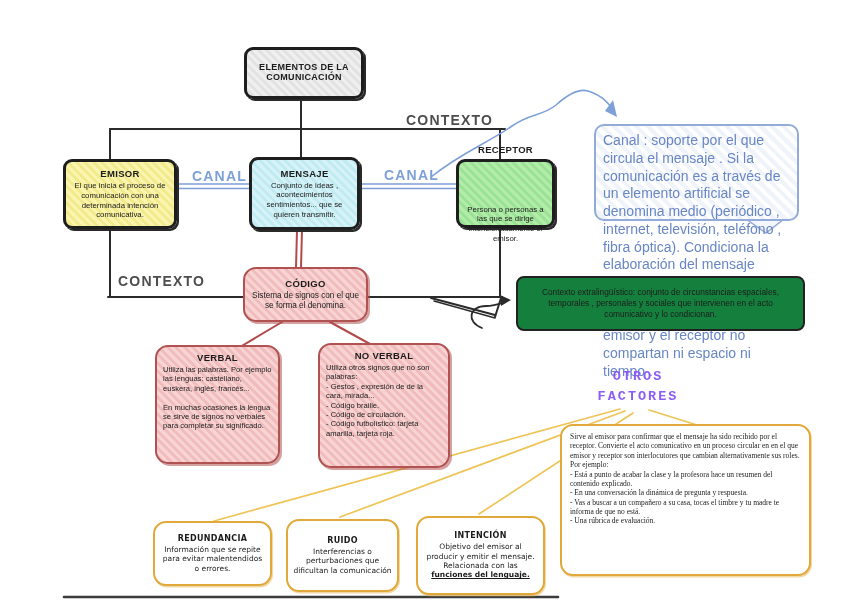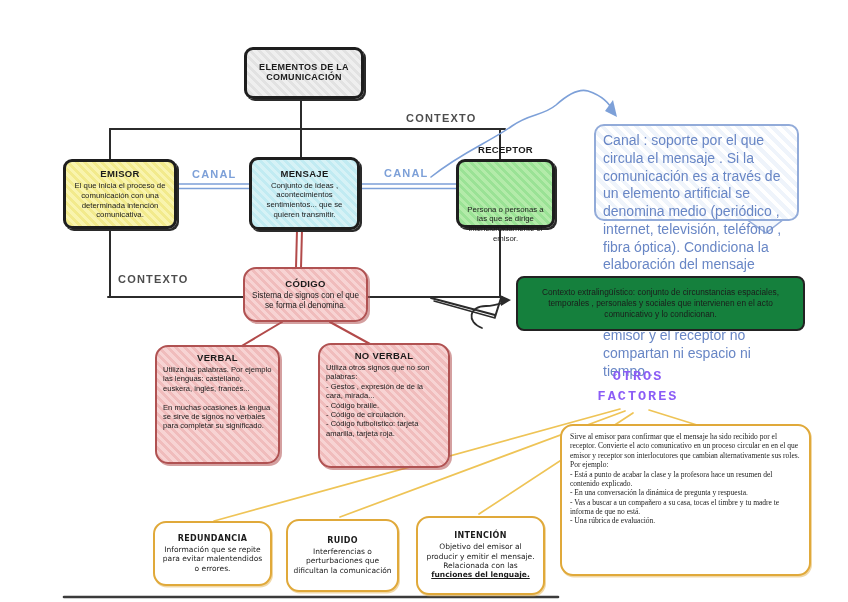--- a/index.html
+++ b/index.html
@@ -20,21 +20,21 @@
               background:repeating-linear-gradient(45deg,#f7d3d3 0 3px,#f0bcbc 3px 6px);border-radius:13px;}
   .sketch-gold{border:2px solid #e0a93a;border-radius:13px;background:#fff;
                box-shadow:1px 1.5px 0 rgba(224,169,58,.45);font-family:"DejaVu Sans",sans-serif;}
   .sketch-gold .node-title{font-size:8px;}
   .sketch-gold .node-body{font-size:7.5px;line-height:1.25;}
   .canal-note{border:2px solid #92abd9;border-radius:10px;color:#6886c5;text-align:left;
               background:repeating-linear-gradient(45deg,#ffffff 0 4px,#eff4fb 4px 8px);}
   .canal-note .node-body{font-size:14px;line-height:1.27;}
   .contexto-note{border:2px solid #222;border-radius:8px;background:#15803d;}
   .contexto-note .node-body{font-size:8.3px;line-height:1.3;}
-  .line-label{position:absolute;font-size:11px;letter-spacing:1.2px;color:#4d4d4d;font-weight:bold;}
+  .line-label{position:absolute;font-size:14px;letter-spacing:1.2px;color:#4d4d4d;font-weight:bold;}
   .canal-label{color:#7da0d8;}
   .otros{position:absolute;color:#8b5cf6;font-weight:bold;font-size:13.5px;letter-spacing:2px;
          text-align:center;white-space:pre-line;font-family:Liberation Mono, monospace;line-height:1.45;}
   .emph{font-weight:bold;text-decoration:underline;}
 </style>
 </head>
 <body>
 
 <div class="canvas">
 

